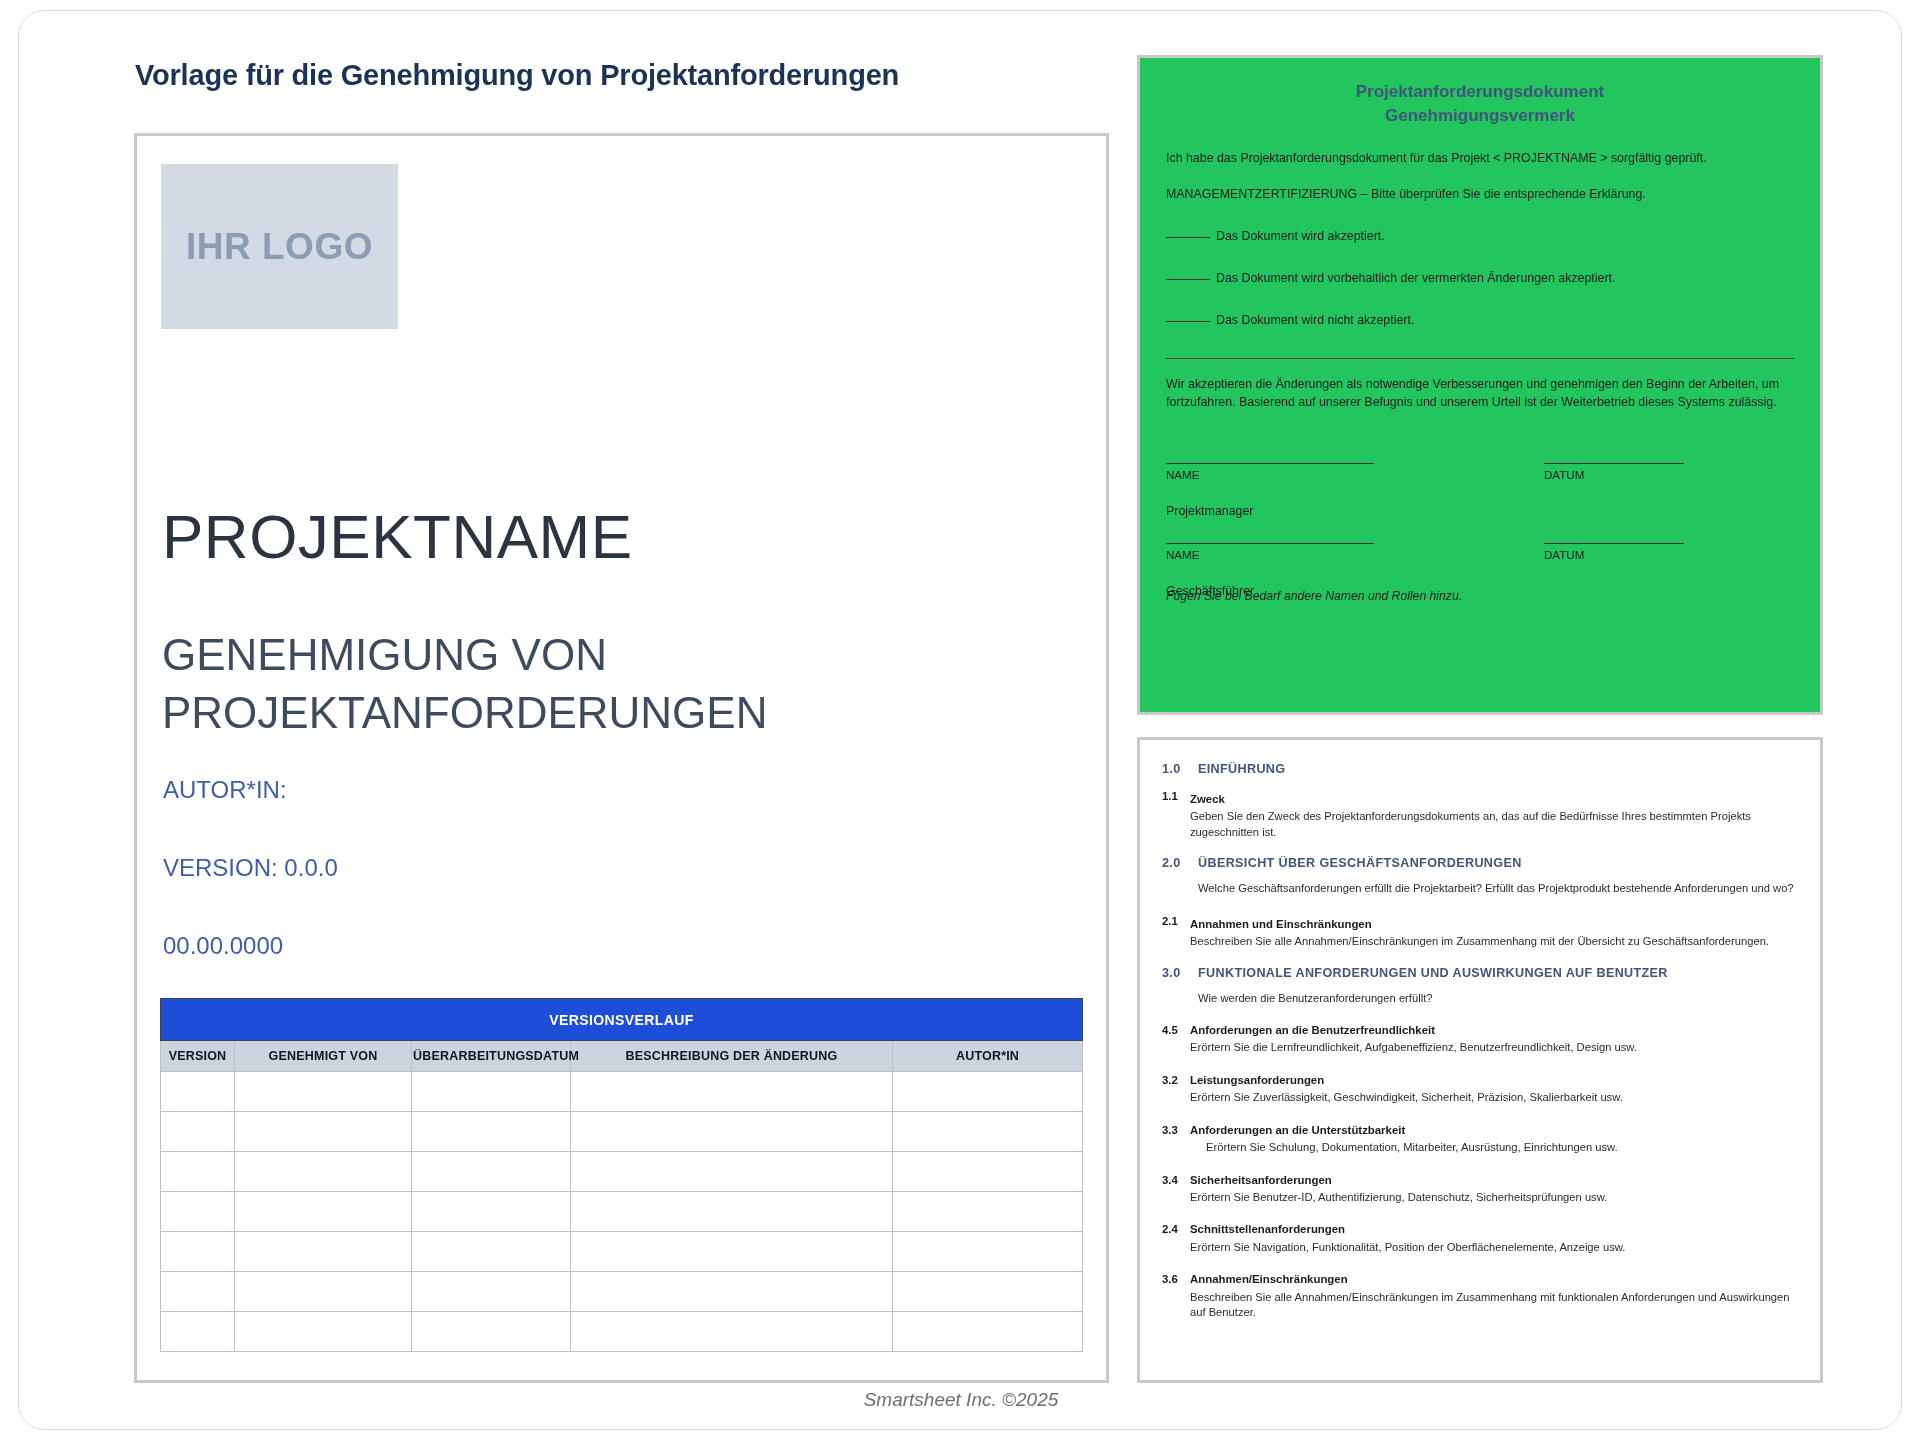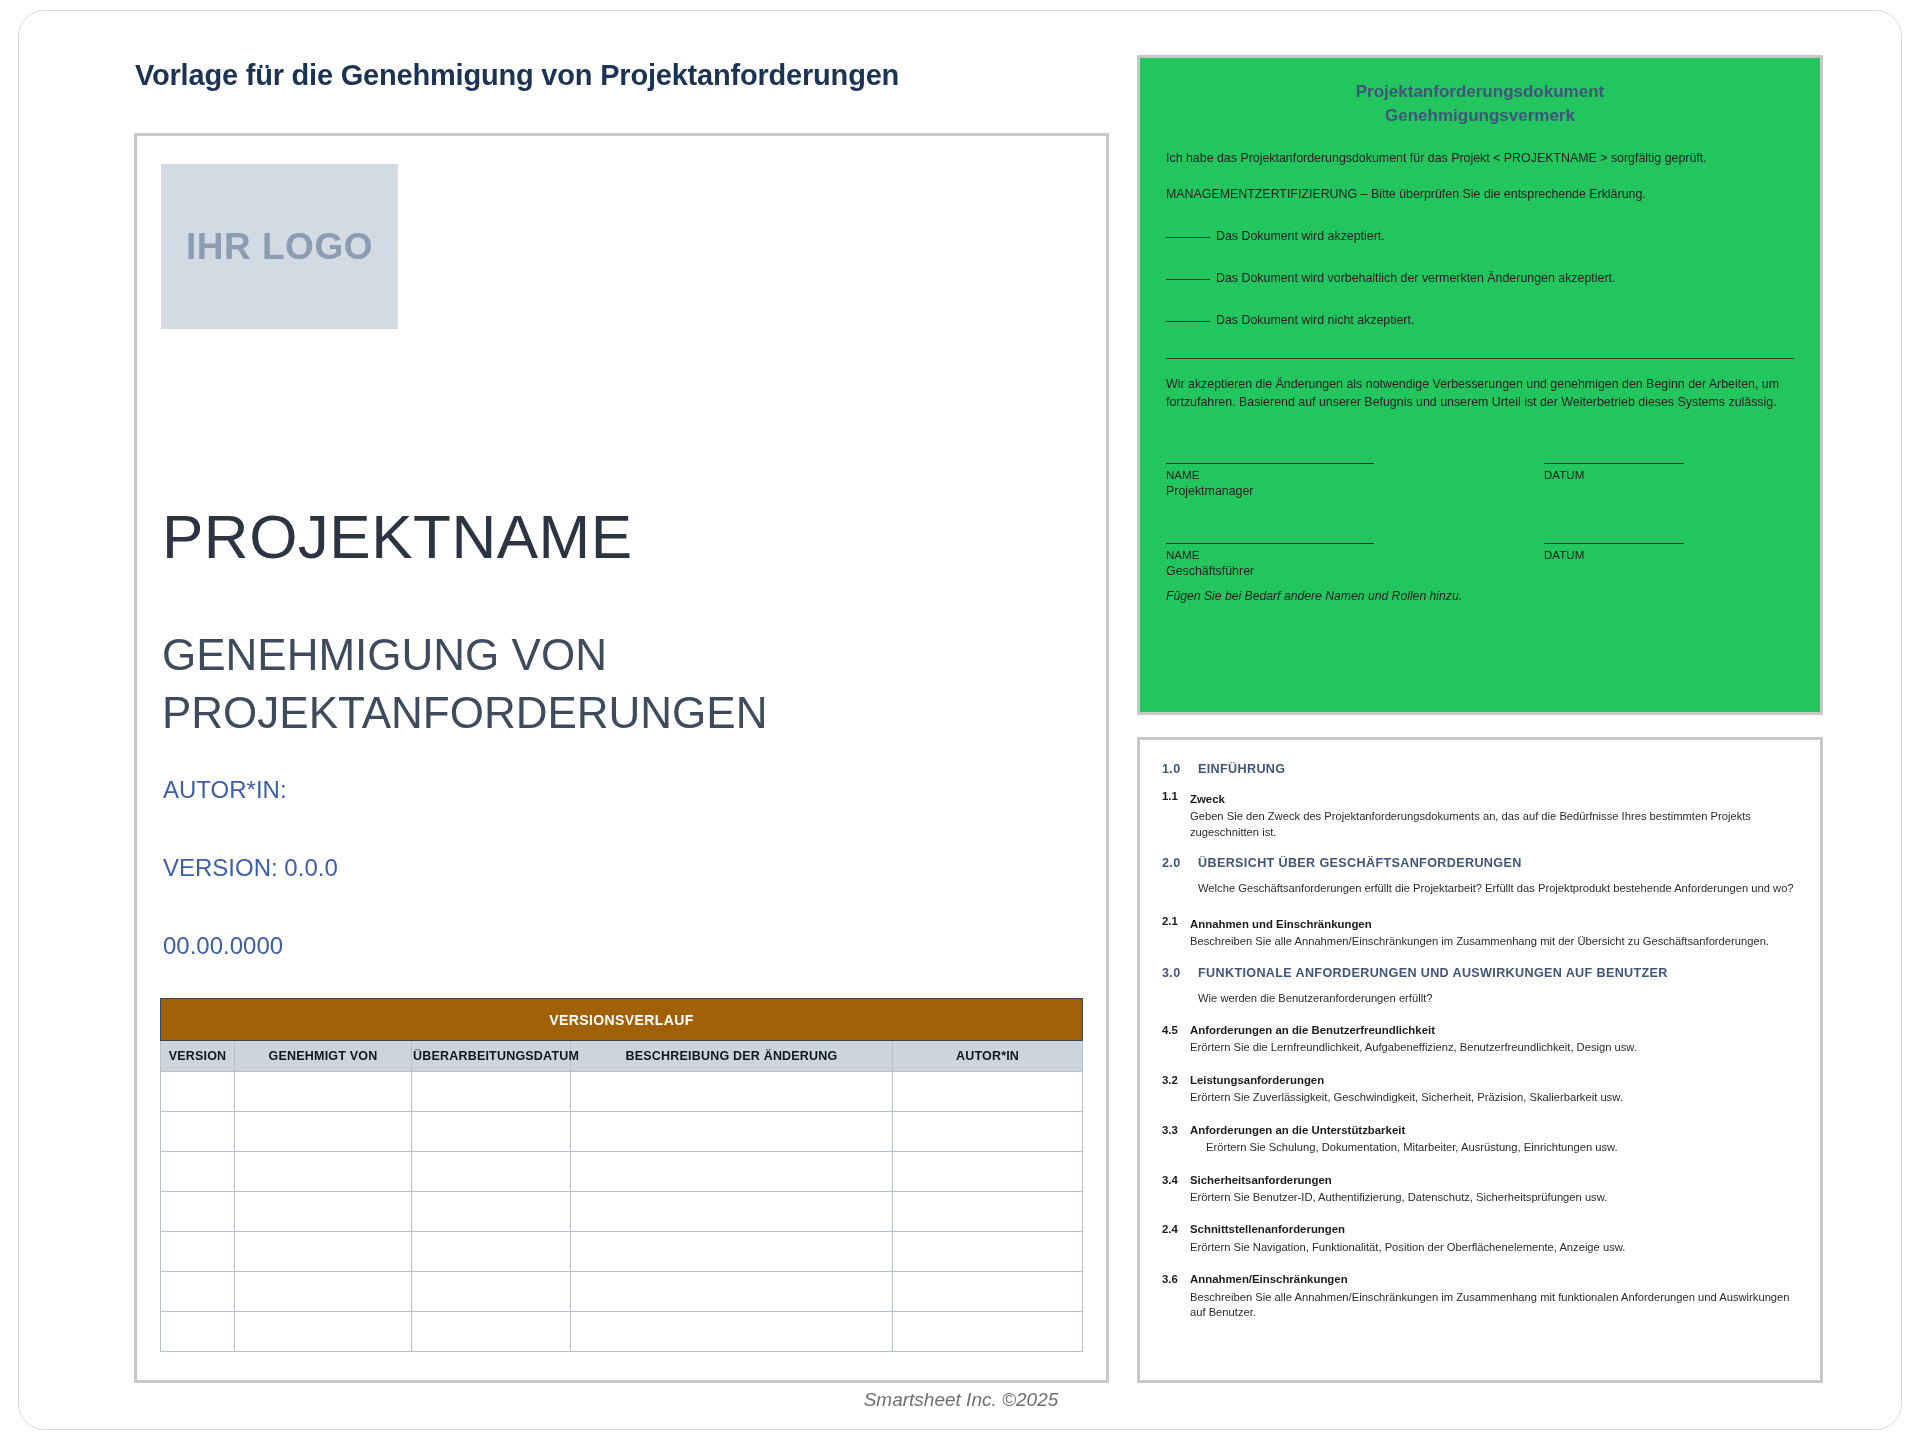--- a/index.html
+++ b/index.html
@@ -109,21 +109,21 @@
     top: 862px;
     width: 922px;
     border-collapse: collapse;
     table-layout: fixed;
   }
   .vh-table th, .vh-table td {
     border: 1px solid #b9c0c9;
     box-sizing: border-box;
   }
   .vh-banner {
-    background: #a16207;
+    background: #1d4ed8;
     color: #ffffff;
     font-size: 14px;
     font-weight: bold;
     letter-spacing: 0.4px;
     text-align: center;
     height: 42px;
     border: 1px solid #3a4556 !important;
   }
   .vh-colhead {
     background: #ccd5de;
@@ -199,20 +199,21 @@
   .sig-lbl {
     position: absolute;
     font-size: 11.6px;
     color: #222222;
     line-height: 1.4;
   }
   .sig-role {
     position: absolute;
     font-size: 12.4px;
     color: #222222;
+    margin-top: 20px;
   }
   .ap-note {
     margin-top: 6px;
     font-size: 12.2px;
     font-style: italic;
     color: #222222;
   }
 
   
   .req-page {

